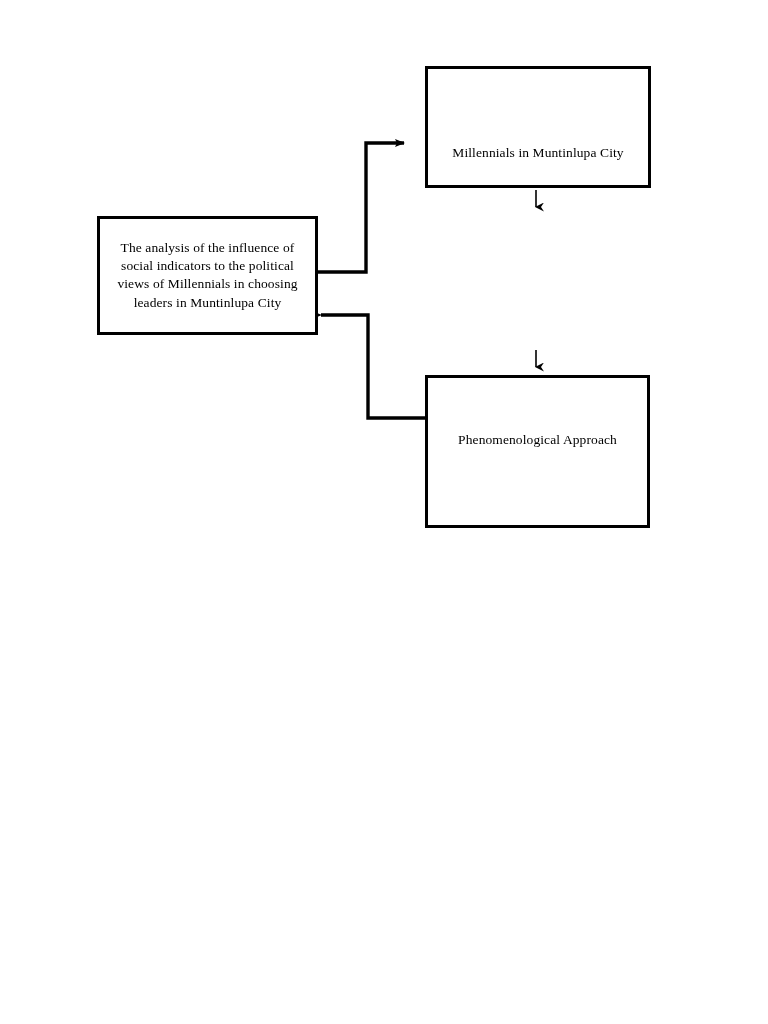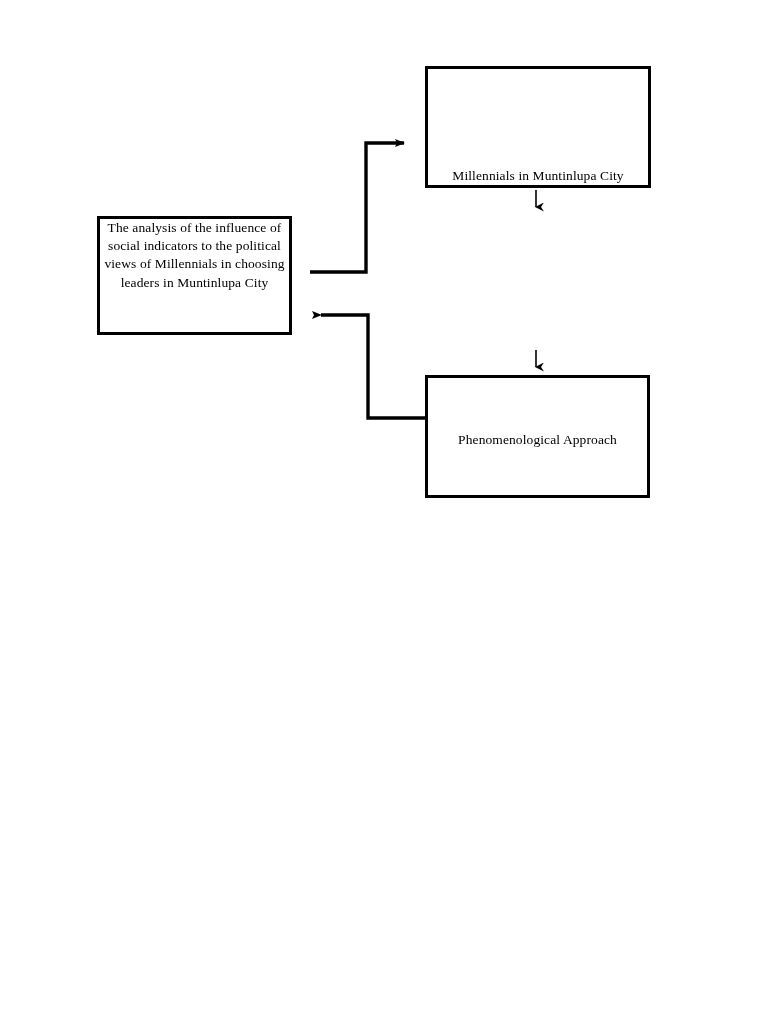--- a/index.html
+++ b/index.html
@@ -38,54 +38,55 @@
     font-size: 13.5px;
     line-height: 1.35;
     letter-spacing: 0.1px;
     white-space: pre-line;
   }
 
   
   #node-research-problem {
     left: 97px;
     top: 216px;
-    width: 195px;
+    width: 221px;
     height: 119px;
     align-items: flex-start;
+    padding-top: 20px;
   }
   #node-research-problem .node-text {
     width: 190px;
   }
 
   #node-participants {
     left: 425px;
     top: 66px;
     width: 226px;
     height: 122px;
-    align-items: flex-end;
+    align-items: center;
     padding-top: 53px;
   }
 
   #node-method {
     left: 425px;
     top: 216px;
     width: 226px;
     height: 132px;
     align-items: flex-start;
     padding-top: 48px;
   }
   #node-method .node-text {
     width: 200px;
   }
 
   #node-approach {
     left: 425px;
     top: 375px;
     width: 225px;
-    height: 123px;
+    height: 153px;
     align-items: flex-start;
     padding-top: 53px;
   }
 
   .connector-svg {
     position: absolute;
     left: 0;
     top: 0;
     width: 768px;
     height: 1024px;

